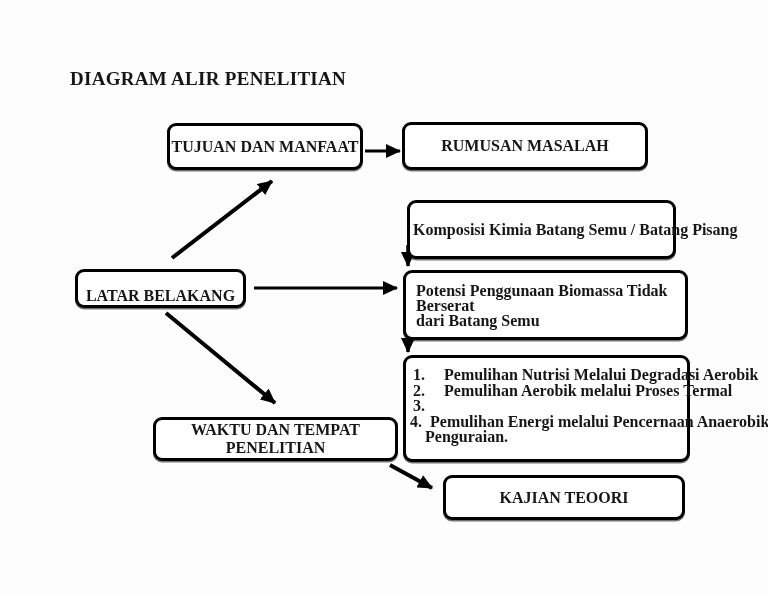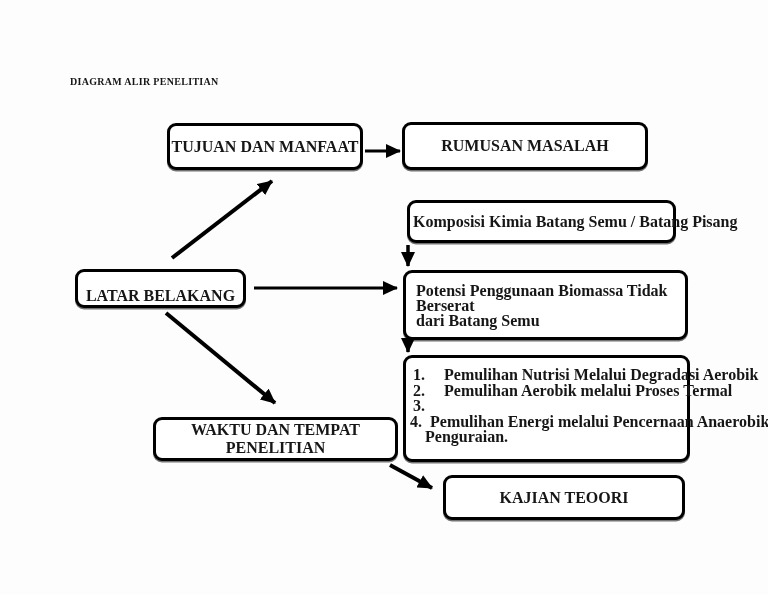--- a/index.html
+++ b/index.html
@@ -1,31 +1,31 @@
 <!DOCTYPE html>
 <html><head>
 <meta charset="utf-8">
 <style>
   html,body{margin:0;padding:0;background:#ffffff;}
   .page{
     position:relative;width:768px;height:594px;background:#fdfdfd;overflow:hidden;
     font-family:"Liberation Serif","DejaVu Serif",serif;color:#161616;
   }
   .title{
-    position:absolute;left:70px;top:76px;font-size:10px;font-weight:bold;letter-spacing:.3px;
+    position:absolute;left:70px;top:68px;font-size:19px;font-weight:bold;letter-spacing:.3px;
   }
   .node{
     position:absolute;background:#ffffff;border:3px solid #000;border-radius:9px;
     font-weight:bold;font-size:16px;box-sizing:border-box;
     box-shadow:0 1.5px 0 rgba(0,0,0,.55);
   }
   .center{display:flex;align-items:center;justify-content:center;text-align:center;}
   .node-tujuan{left:167px;top:123px;width:196px;height:47px;}
   .node-rumusan{left:402px;top:122px;width:246px;height:48px;border-radius:9px;}
-  .node-komposisi{left:407px;top:200px;width:269px;height:43px;display:flex;align-items:center;padding:0 3px;white-space:nowrap;}
+  .node-komposisi{left:407px;top:200px;width:269px;height:59px;display:flex;align-items:center;padding:0 3px;white-space:nowrap;}
   .node-latar{left:75px;top:269px;width:171px;height:39px;display:flex;justify-content:center;padding-top:15px;}
   .node-potensi{left:403px;top:270px;width:285px;height:70px;padding:10px 6px 0 10px;line-height:15px;}
   .node-list{left:403px;top:355px;width:287px;height:107px;padding:9px 2px 0 4px;line-height:15.5px;}
   .node-waktu{left:153px;top:417px;width:245px;height:44px;}
   .node-kajian{left:443px;top:475px;width:242px;height:45px;}
   .li{display:flex;white-space:nowrap;}
   .li .num{width:34px;flex:0 0 34px;padding-left:3px;box-sizing:border-box;}
   .li4{padding-left:15px;text-indent:-15px;white-space:nowrap;}
   .li4-cont{padding-left:15px;}
   .arrows{position:absolute;left:0;top:0;width:768px;height:594px;pointer-events:none;}

